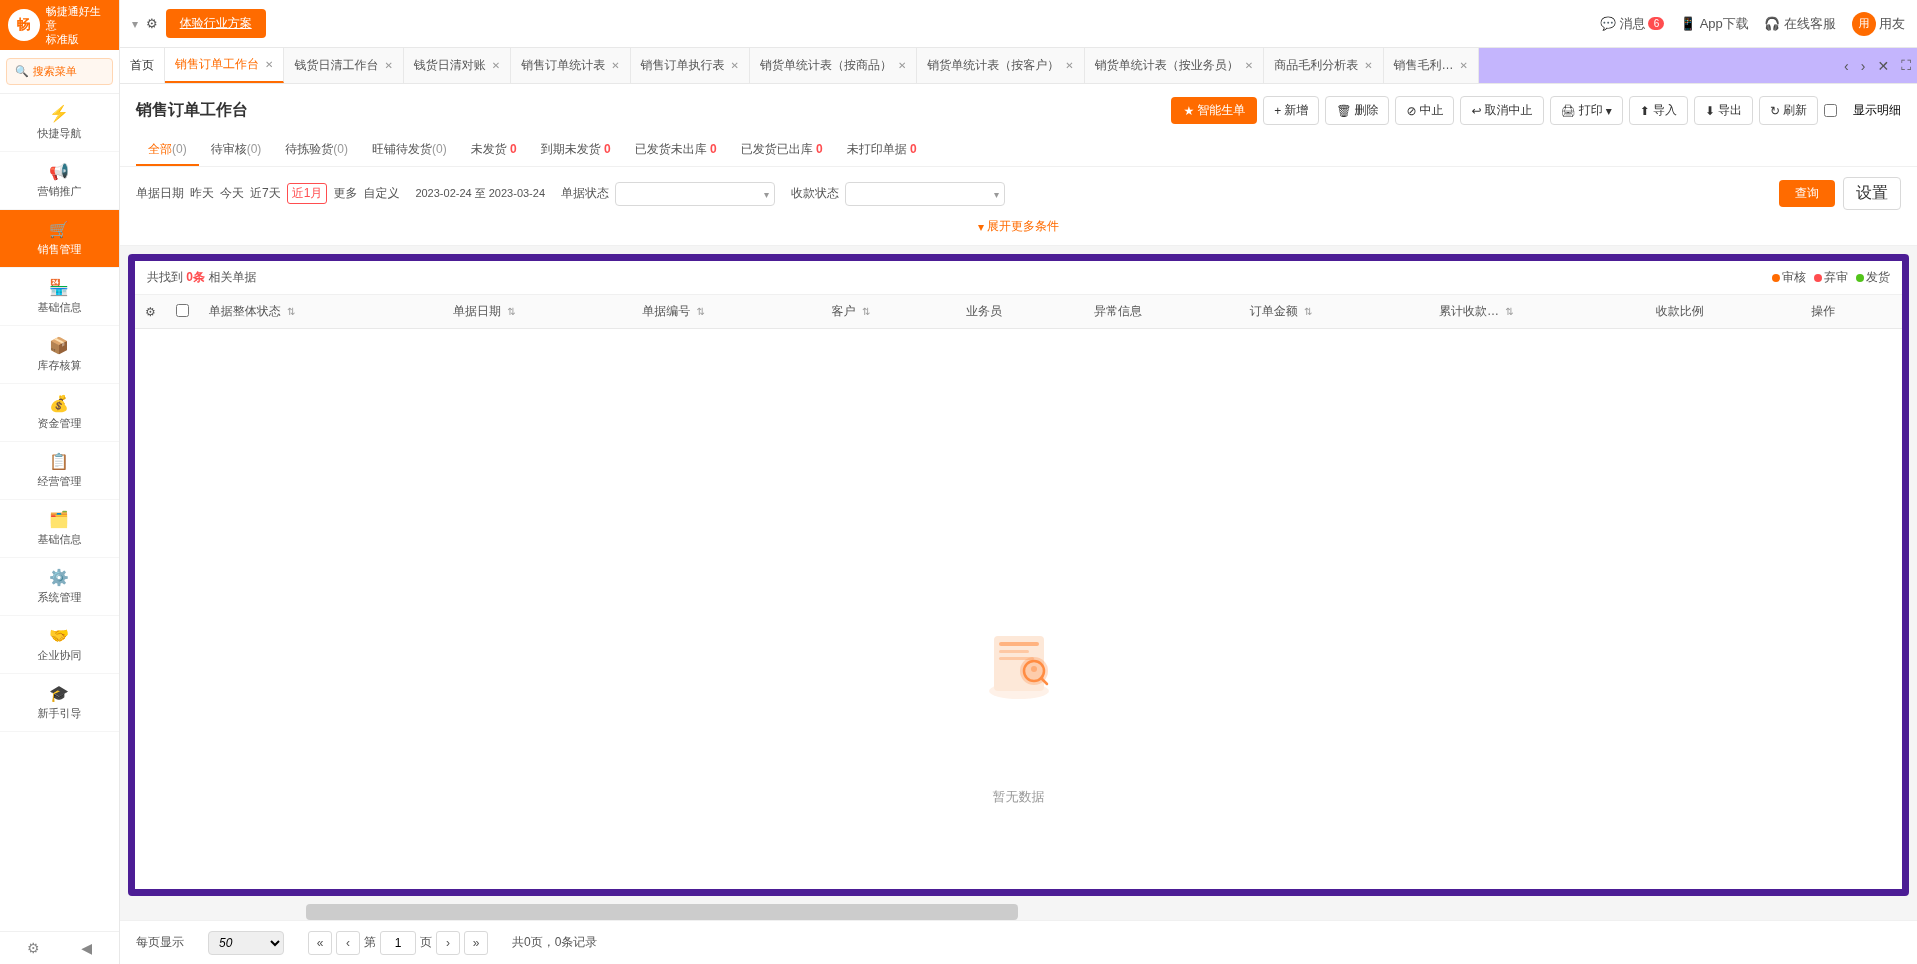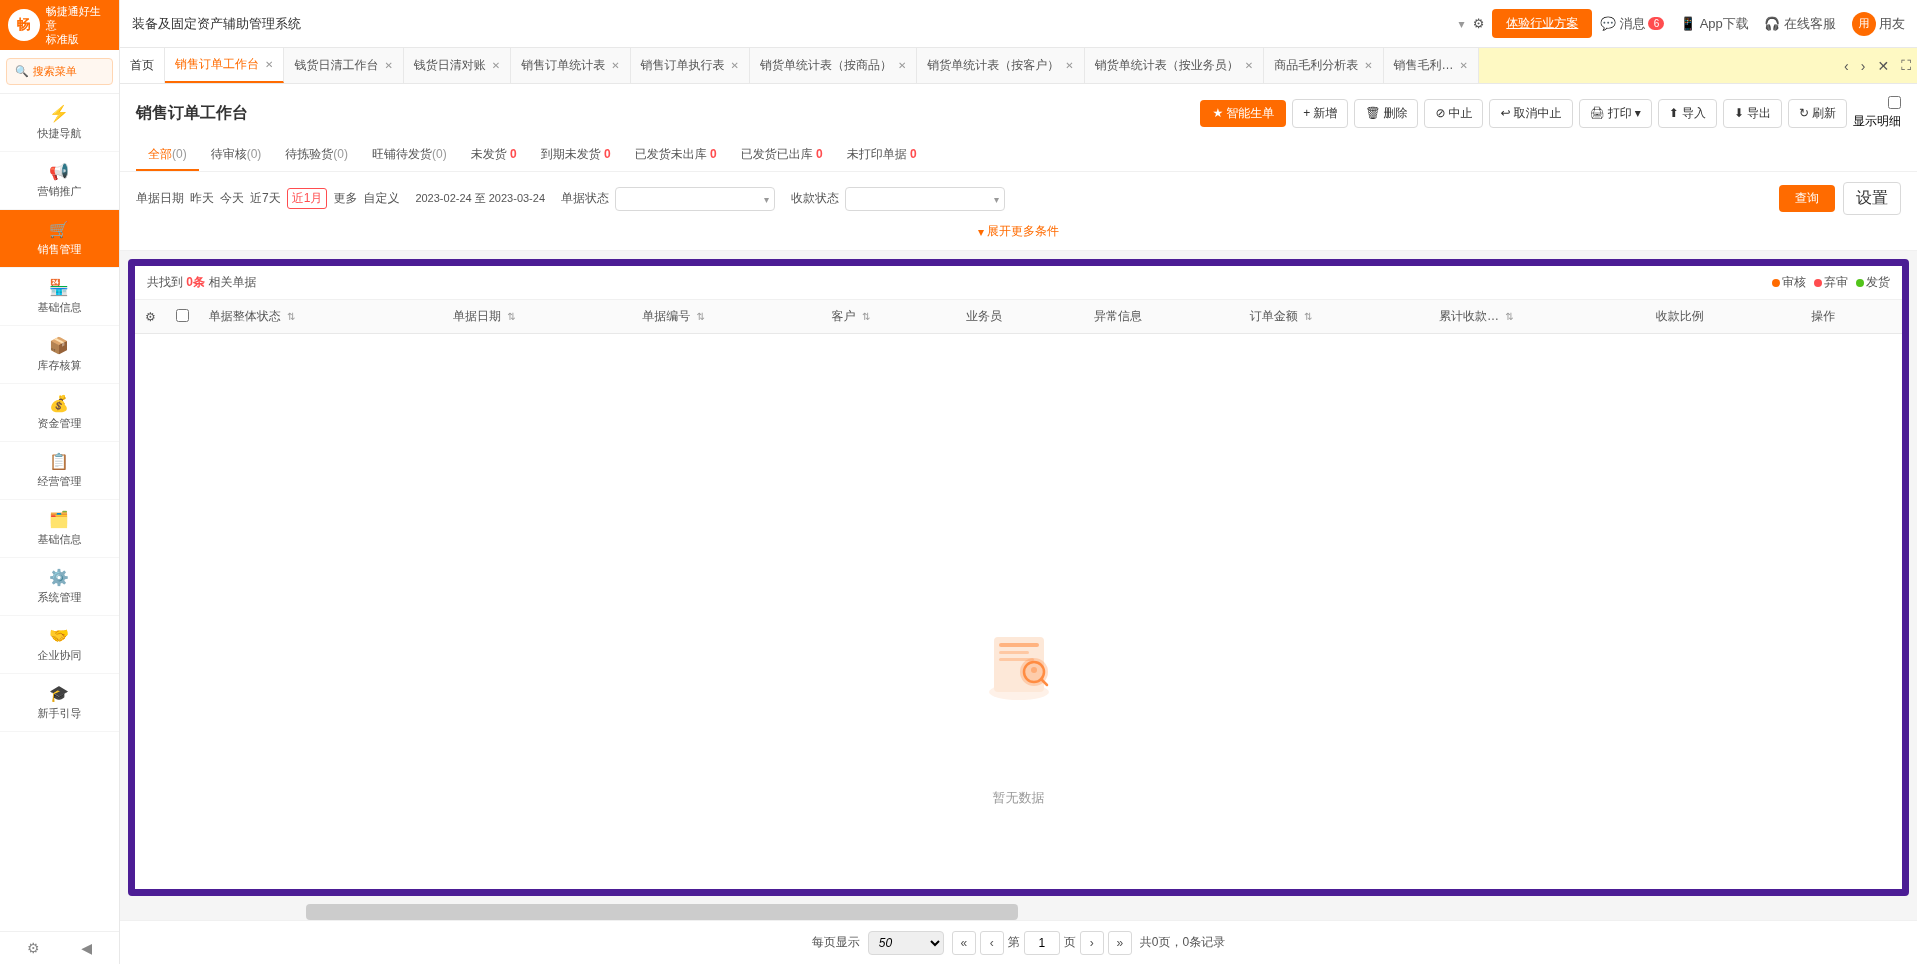--- a/index.html
+++ b/index.html
@@ -27,21 +27,21 @@
     .main { flex: 1; display: flex; flex-direction: column; overflow: hidden; }
     
     
     .topbar { height: 48px; background: #fff; border-bottom: 1px solid #e8e8e8; display: flex; align-items: center; padding: 0 12px; gap: 8px; flex-shrink: 0; }
     .topbar-title { font-size: 13px; color: #333; flex: 1; }
     .topbar-btn { background: #ff6b00; color: #fff; border: none; border-radius: 4px; padding: 6px 14px; font-size: 12px; cursor: pointer; text-decoration: underline; }
     .topbar-icon-btn { background: none; border: none; cursor: pointer; color: #555; font-size: 13px; display: flex; align-items: center; gap: 3px; }
     .badge { background: #ff4d4f; color: #fff; border-radius: 10px; padding: 1px 5px; font-size: 10px; min-width: 16px; text-align: center; }
     
     
-    .tab-bar { height: 36px; background: #fef9c3; border-bottom: 1px solid #e8e8e8; display: flex; align-items: stretch; flex-shrink: 0; overflow: hidden; }
+    .tab-bar { height: 36px; background: #c4b5fd; border-bottom: 1px solid #e8e8e8; display: flex; align-items: stretch; flex-shrink: 0; overflow: hidden; }
     .tab-item { display: flex; align-items: center; padding: 0 10px; border-right: 1px solid #e8e8e8; cursor: pointer; color: #555; white-space: nowrap; font-size: 12px; gap: 4px; background: #f9f9f9; }
     .tab-item.active { background: #fff; color: #ff6b00; border-bottom: 2px solid #ff6b00; }
     .tab-item.home { background: #fff; color: #333; }
     .tab-close { font-size: 10px; color: #999; margin-left: 2px; }
     .tab-nav-btns { display: flex; align-items: center; margin-left: auto; }
     .tab-nav-btn { background: none; border: none; cursor: pointer; padding: 0 6px; color: #555; font-size: 14px; }
     
     
     .content { flex: 1; overflow: auto; display: flex; flex-direction: column; }
     
@@ -94,21 +94,21 @@
     .data-table th .sort-icon { color: #999; font-size: 10px; margin-left: 3px; }
     .checkbox-th { width: 30px; text-align: center; }
     .settings-th { width: 30px; }
     
     
     .empty-state { flex: 1; display: flex; flex-direction: column; align-items: center; justify-content: center; padding: 60px; }
     .empty-icon { font-size: 80px; color: #ffd6b3; margin-bottom: 16px; }
     .empty-text { color: #999; font-size: 13px; margin-top: 37px; }
     
     
-    .pagination-bar { height: 44px; background: #fff; border-top: 1px solid #f0f0f0; display: flex; align-items: center; justify-content: center; padding: 0 16px; gap: 8px; flex-shrink: 0; }
+    .pagination-bar { height: 44px; background: #fff; border-top: 1px solid #f0f0f0; display: flex; align-items: center; justify-content: flex-start; padding: 0 16px; gap: 24px; flex-shrink: 0; }
     .pagination-label { color: #555; font-size: 12px; }
     .pagination-select { border: 1px solid #d9d9d9; border-radius: 4px; padding: 3px 6px; font-size: 12px; width: 76px; font-style: italic; }
     .pagination-btns { display: flex; align-items: center; gap: 4px; }
     .page-btn { background: none; border: 1px solid #d9d9d9; border-radius: 3px; width: 24px; height: 24px; cursor: pointer; display: flex; align-items: center; justify-content: center; color: #555; font-size: 12px; }
     .page-input { border: 1px solid #d9d9d9; border-radius: 3px; width: 36px; height: 24px; text-align: center; font-size: 12px; }
     .pagination-info { color: #555; font-size: 12px; }
     
     
     .content::-webkit-scrollbar { height: 8px; }
     .content::-webkit-scrollbar-track { background: #f1f1f1; }
@@ -187,21 +187,20 @@
 
     <div class="sidebar-bottom">
       <button class="sidebar-bottom-btn">⚙</button>
       <button class="sidebar-bottom-btn">◀</button>
     </div>
   </div>
 
   <div class="main">
 
     <div class="topbar">
-      <span class="topbar-title">装备及固定资产辅助管理系统</span>
       <span style="color:#999;">▾</span>
       <button class="topbar-icon-btn">⚙</button>
       <button class="topbar-btn">体验行业方案</button>
 
       <div style="margin-left:auto; display:flex; align-items:center; gap:16px;">
         <button class="topbar-icon-btn">
           <span>💬</span>
           <span>消息</span>
           <span class="badge">6</span>
         </button>
@@ -308,21 +307,21 @@
               <span>导入</span>
             </button>
             <button class="btn-default">
               <span>⬇</span>
               <span>导出</span>
             </button>
             <button class="btn-default">
               <span>↻</span>
               <span>刷新</span>
             </button>
-            <label style="display:flex;align-items:flex-end;gap:4px;cursor:pointer;flex-direction:column;">
+            <label style="display:flex;align-items:center;gap:16px;cursor:pointer;">
               <input type="checkbox" style="">
               <span>显示明细</span>
             </label>
           </div>
         </div>
 
         <div class="sub-tabs">
           <div class="sub-tab active">
             <span>全部</span><span class="count">(0)</span>
           </div>

